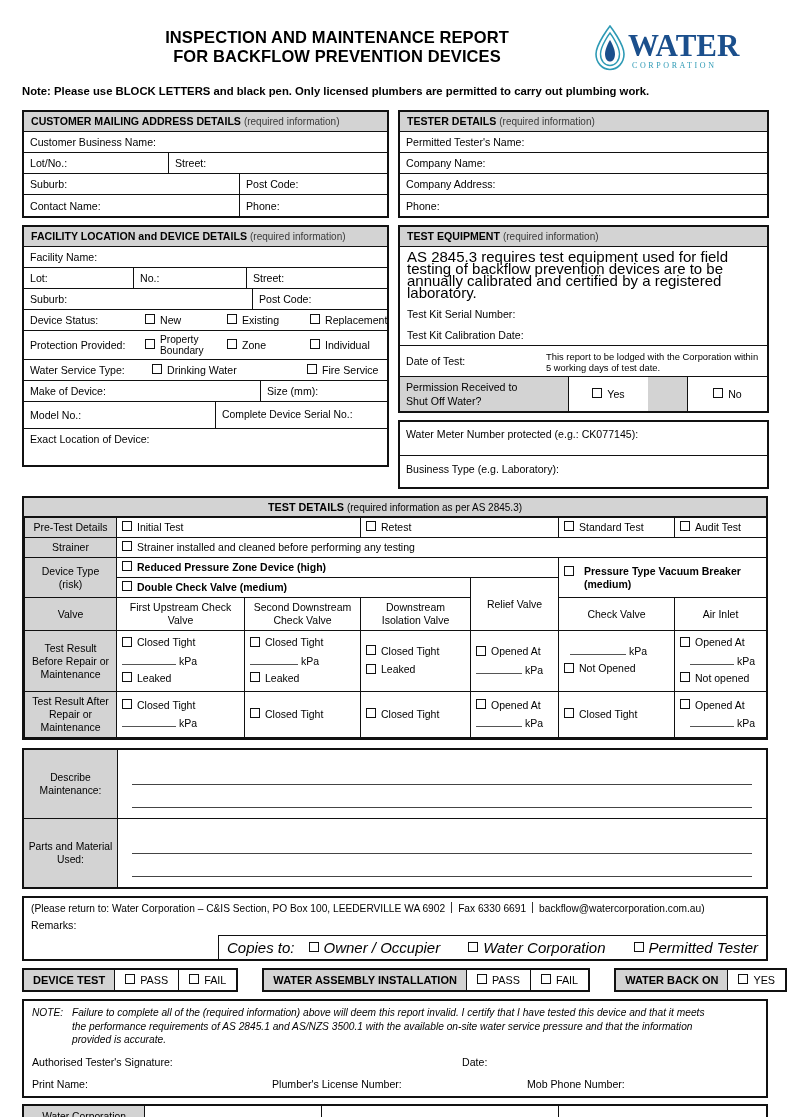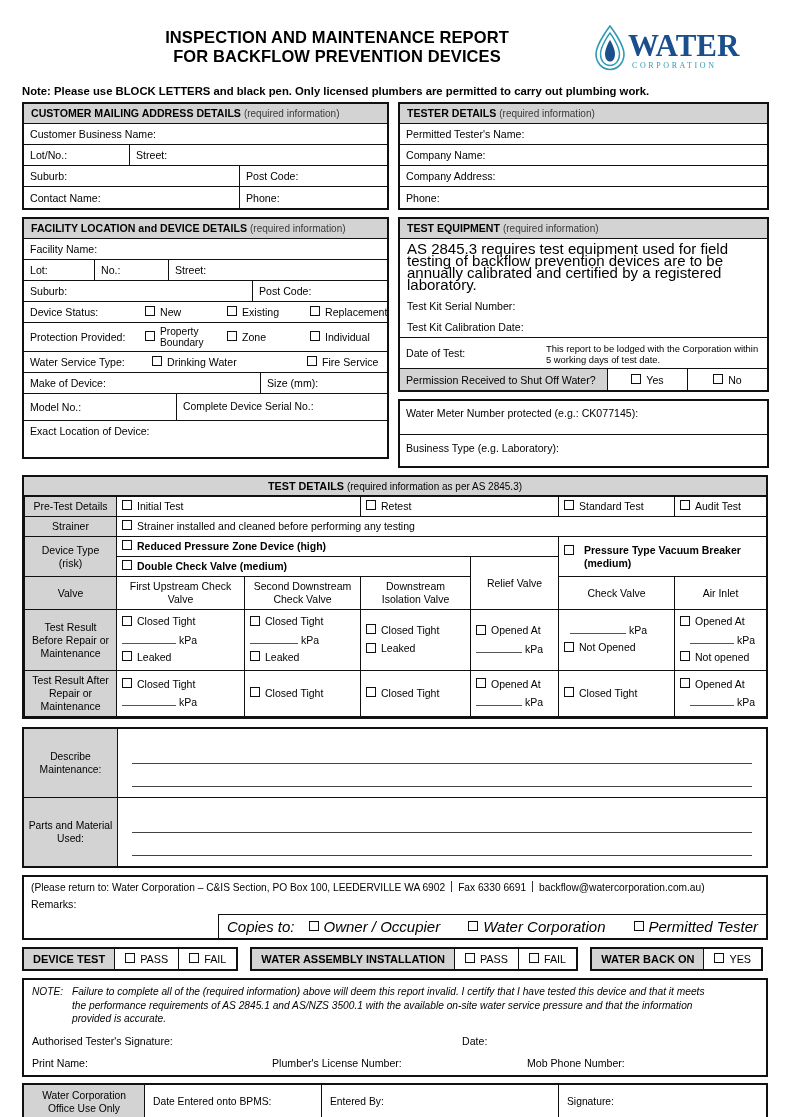--- a/index.html
+++ b/index.html
@@ -12,39 +12,39 @@
   .page{position:relative;width:790px;height:1117px;box-sizing:border-box;padding:0;}
 
   
   .header{display:flex;align-items:flex-start;padding:22px 22px 0 22px;}
   .title-wrap{flex:1;text-align:center;padding-left:60px;padding-top:6px;}
   .title-line{font-size:16.5px;font-weight:bold;letter-spacing:.1px;line-height:19px;}
   .logo{width:176px;flex:0 0 176px;padding-top:2px;display:flex;align-items:center;}
   .logo svg{display:block;}
 
   .note-line{
-    padding:10px 22px 4px 22px;font-size:11.3px;font-weight:bold;line-height:14px;
+    padding:10px 22px 12px 22px;font-size:11.3px;font-weight:bold;line-height:14px;
   }
 
   
   .cols{display:flex;gap:9px;padding:0 22px;align-items:flex-start;}
   .col-l{width:367px;flex:0 0 367px;}
   .col-r{width:371px;flex:0 0 371px;}
 
   .box{border:2px solid #111;box-sizing:border-box;background:#fff;}
   .sechead{
     background:#d3d3d3;border-bottom:1.5px solid #111;
     font-size:10.6px;font-weight:bold;padding:3px 6px 3px 7px;line-height:13px;
   }
   .sechead .req{font-weight:normal;font-size:10px;color:#3a3a3a;}
   .row{display:flex;border-bottom:1.3px solid #111;min-height:21px;box-sizing:border-box;}
   .row:last-child{border-bottom:none;}
   .cell{padding:3px 6px;font-size:10.6px;line-height:14px;box-sizing:border-box;display:flex;align-items:center;}
   .cell.vt{align-items:flex-start;}
-  .bl{border-left:1.3px solid #111;}
+  .bl{border-left:1.3px solid #111;margin-left:39px;}
   .grow{flex:1;}
 
   
   .cb{display:inline-block;width:8px;height:8px;border:1.2px solid #111;margin-right:5px;
       vertical-align:middle;position:relative;top:-1px;background:#fff;flex:0 0 8px;}
   .opt{display:inline-flex;align-items:center;white-space:nowrap;}
 
   .smallnote{font-size:9.2px;line-height:11.5px;padding:1px 6px 4px 34px;}
   .smallnote u{text-decoration:underline;}
 
@@ -84,21 +84,21 @@
   .retbox{border:2px solid #111;box-sizing:border-box;padding:0;}
   .retline{font-size:10.2px;padding:4px 7px 2px 7px;}
   .retline .sep{display:inline-block;border-left:1px solid #333;margin:0 6px;height:11px;
                 vertical-align:-1px;}
   .remarks{font-size:10.6px;padding:3px 7px 0 7px;}
   .copies{display:flex;justify-content:flex-end;margin-top:4px;}
   .copybox{border:1.5px solid #111;border-right:none;border-bottom:none;
            font-size:15px;padding:3px 8px;display:flex;gap:28px;align-items:center;font-style:italic;}
 
   
-  .pfbar{display:flex;padding:0 22px;margin-top:7px;gap:12px;}
+  .pfbar{display:flex;padding:0 22px;margin-top:7px;gap:24px;}
   .pfgrp{display:flex;border:2px solid #111;box-sizing:border-box;}
   .pfname{background:#d3d3d3;font-weight:bold;font-size:11px;padding:4px 9px;
           display:flex;align-items:center;white-space:nowrap;}
   .pfopt{border-left:1.6px solid #111;font-size:10.8px;padding:4px 10px;
          display:flex;align-items:center;white-space:nowrap;}
 
   
   .decl{padding:0 22px;margin-top:7px;}
   .declbox{border:2px solid #111;box-sizing:border-box;padding:5px 8px 6px 8px;}
   .declnote{font-size:10.2px;font-style:italic;line-height:13.5px;}

